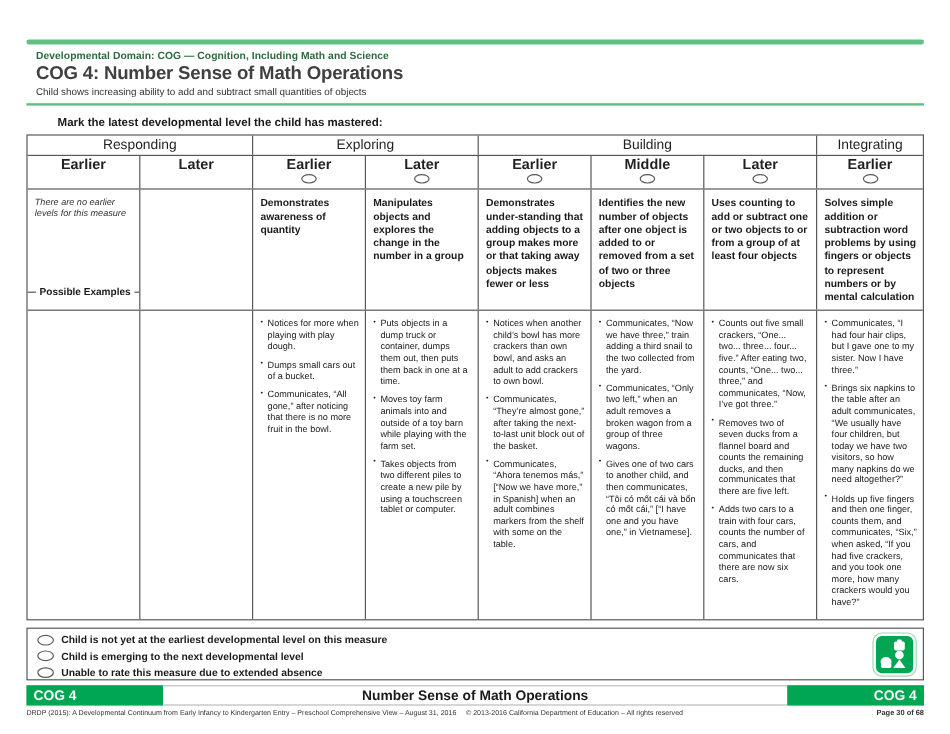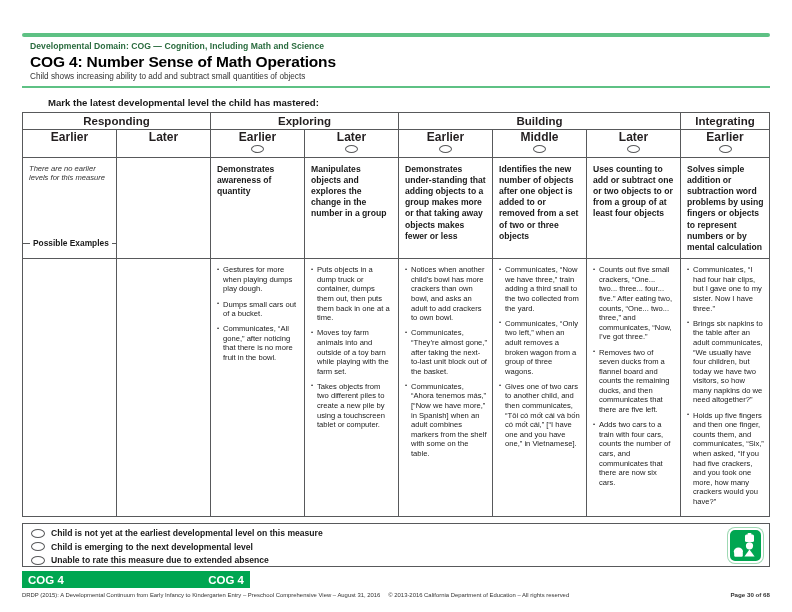--- a/index.html
+++ b/index.html
@@ -18,21 +18,21 @@
   .hdr-wrap { position:absolute; left:22px; top:18px; width:748px; }
   .hdr-rule-top {
     height:4px; background:#5ec184; border-radius:2px;
   }
   .hdr-body { padding:3px 6px 3px 8px; }
   .hdr-domain {
     font-size:8.6px; font-weight:bold; color:#2a6b3e; letter-spacing:.005em;
     line-height:12px;
   }
   .hdr-title {
-    font-size:15.5px; font-weight:bold; color:#000000; line-height:19px;
+    font-size:15.5px; font-weight:bold; color:#404040; line-height:19px;
     letter-spacing:-.01em; margin-top:0px;
   }
   .hdr-sub {
     font-size:8.2px; color:#333; line-height:11px; font-weight:normal;
   }
   .hdr-rule-bot { height:2px; background:#5ec184; margin-top:1px; }
 
   .instruction {
     position:absolute; left:28px; top:82px;
     font-size:9.6px; font-weight:bold; color:#1a1a1a;padding-left:20px;
@@ -40,21 +40,21 @@
 
   
   .tbl {
     position:absolute; left:22px; top:97px; width:748px; height:405px;
     border:1px solid #58595b;
     display:flex; flex-direction:column;
   }
   .row-levels { display:flex; height:19px; border-bottom:1px solid #58595b; }
   .lvl {
     display:flex; align-items:center; justify-content:center;
-    font-size:11.5px; font-weight:bold; color:#231f20;
+    font-size:11.5px; font-weight:normal; color:#231f20;
     border-right:1px solid #58595b;
   }
   .lvl:last-child { border-right:none; }
 
   .row-sub { display:flex; height:30px; border-bottom:1px solid #58595b; }
   .sub {
     border-right:1px solid #58595b;
     display:flex; flex-direction:column; align-items:center;
     padding-top:1px;
   }
@@ -230,21 +230,21 @@
 
     <div class="row-ex">
       <div class="ex w-c1">
           <ul></ul>
         </div>
       <div class="ex w-c2">
           <ul></ul>
         </div>
       <div class="ex w-c3">
           <ul>
-            <li>Gestures for more when playing dumps play dough.</li>
+            <li>Notices for more when playing with play dough.</li>
             <li>Dumps small cars out of a bucket.</li>
             <li>Communicates, “All gone,” after noticing that there is no more fruit in the bowl.</li>
           </ul>
         </div>
       <div class="ex w-c4">
           <ul>
             <li>Puts objects in a dump truck or container, dumps them out, then puts them back in one at a time.</li>
             <li>Moves toy farm animals into and outside of a toy barn while playing with the farm set.</li>
             <li>Takes objects from two different piles to create a new pile by using a touchscreen tablet or computer.</li>
           </ul>
@@ -305,20 +305,21 @@
         <circle cx="17.5" cy="13.8" r="3.6" fill="#ffffff"></circle>
         <path d="M17.5 17.6 L22.6 24.6 L12.4 24.6 Z" fill="#ffffff"></path>
         <ellipse cx="6.4" cy="19.6" rx="4.6" ry="4" fill="#ffffff"></ellipse>
         <rect x="2.2" y="20.5" width="8.6" height="4.2" rx="1.2" fill="#ffffff"></rect>
       </svg>
     </div>
   </div>
 
   <div class="fbar">
     <div class="left">COG 4</div>
+    <div class="mid">Number Sense of Math Operations</div>
     <div class="right">COG 4</div>
   </div>
 
   <div class="fnote">
     <div class="fl">
       <span>DRDP (2015): A Developmental Continuum from Early Infancy to Kindergarten Entry – Preschool Comprehensive View – August 31, 2016</span><span class="cpy">© 2013-2016 California Department of Education – All rights reserved</span>
     </div>
     <div class="fr">Page 30 of 68</div>
   </div>
 

